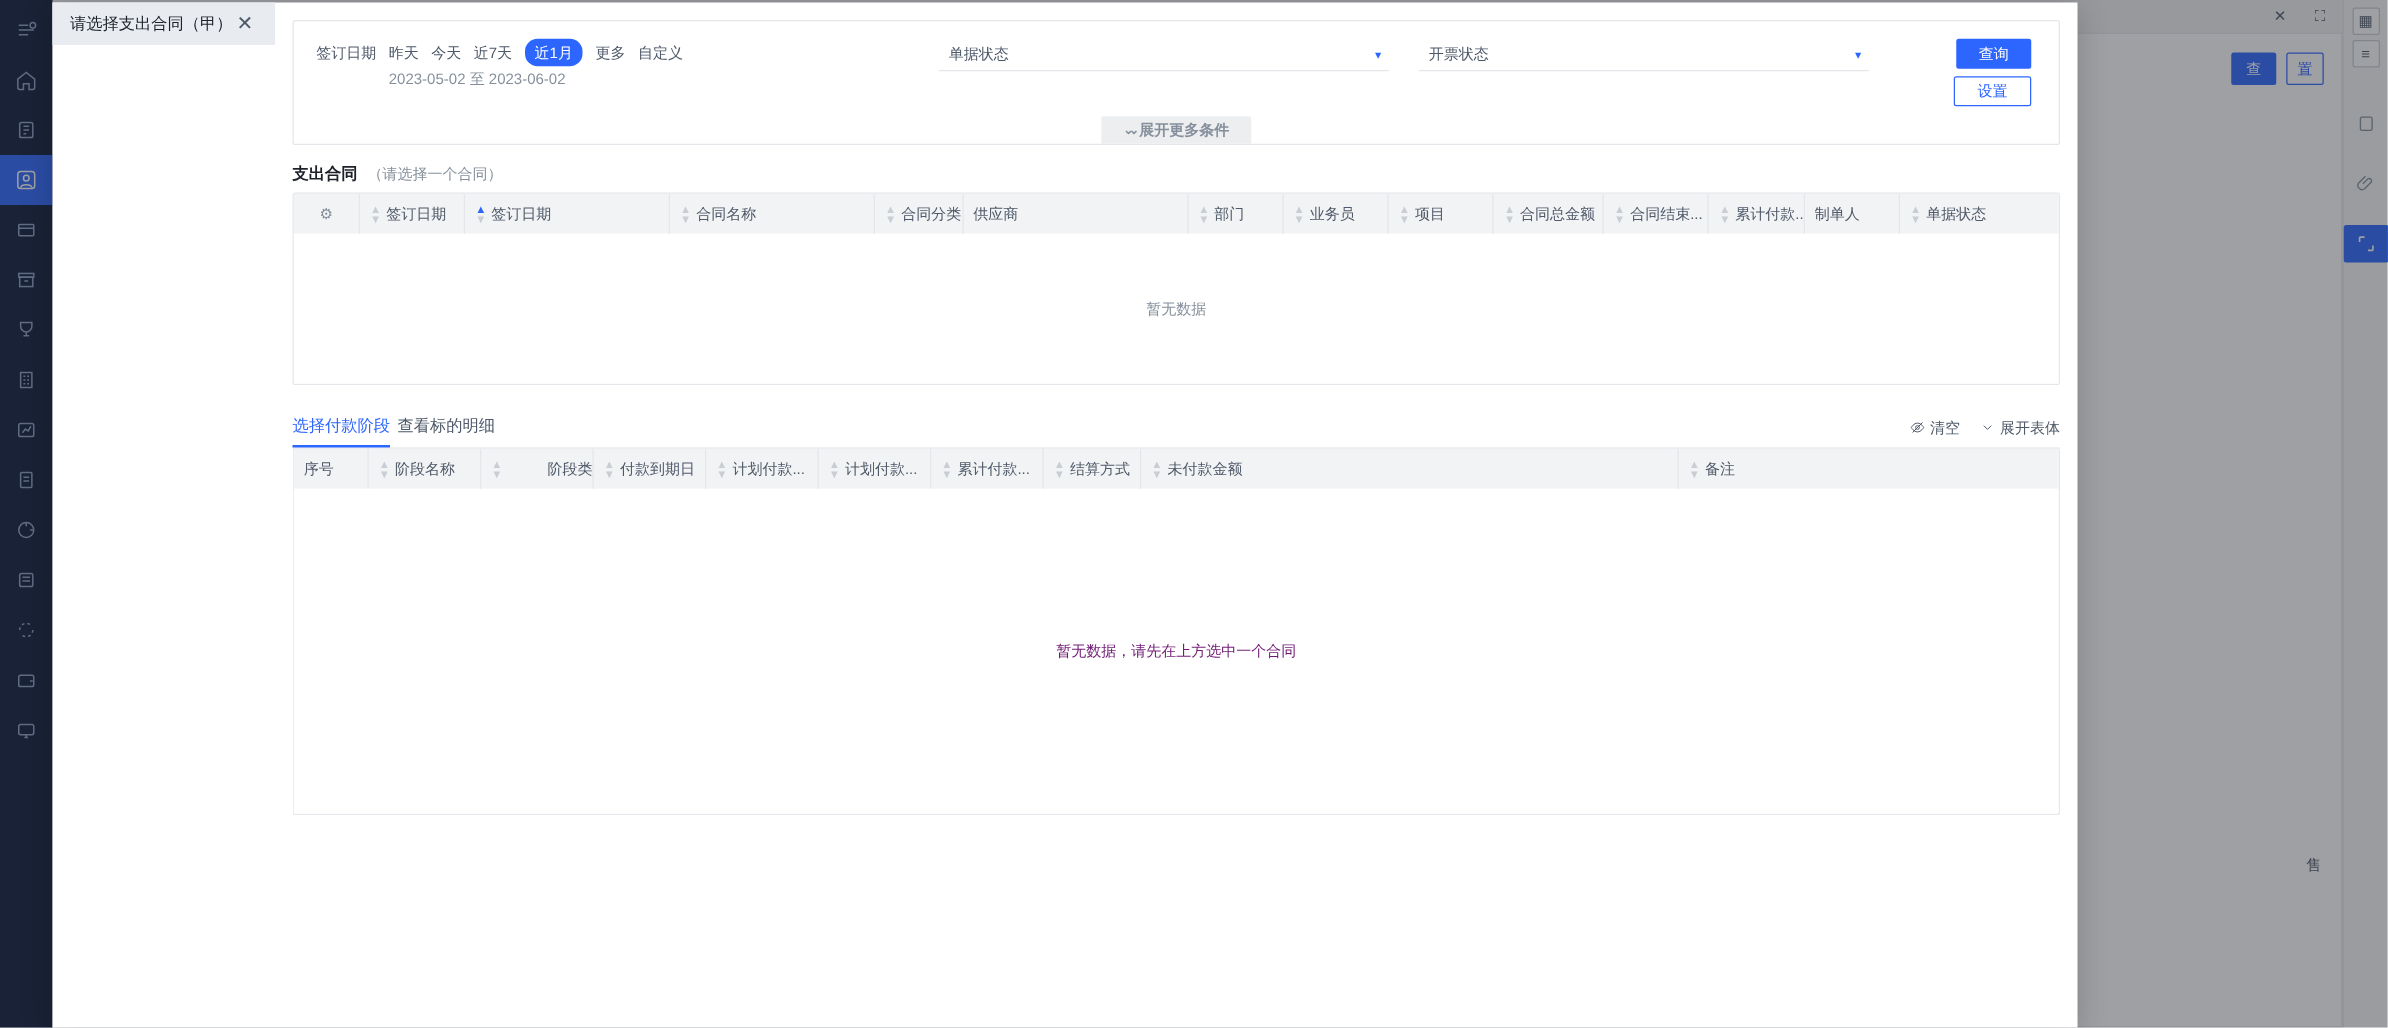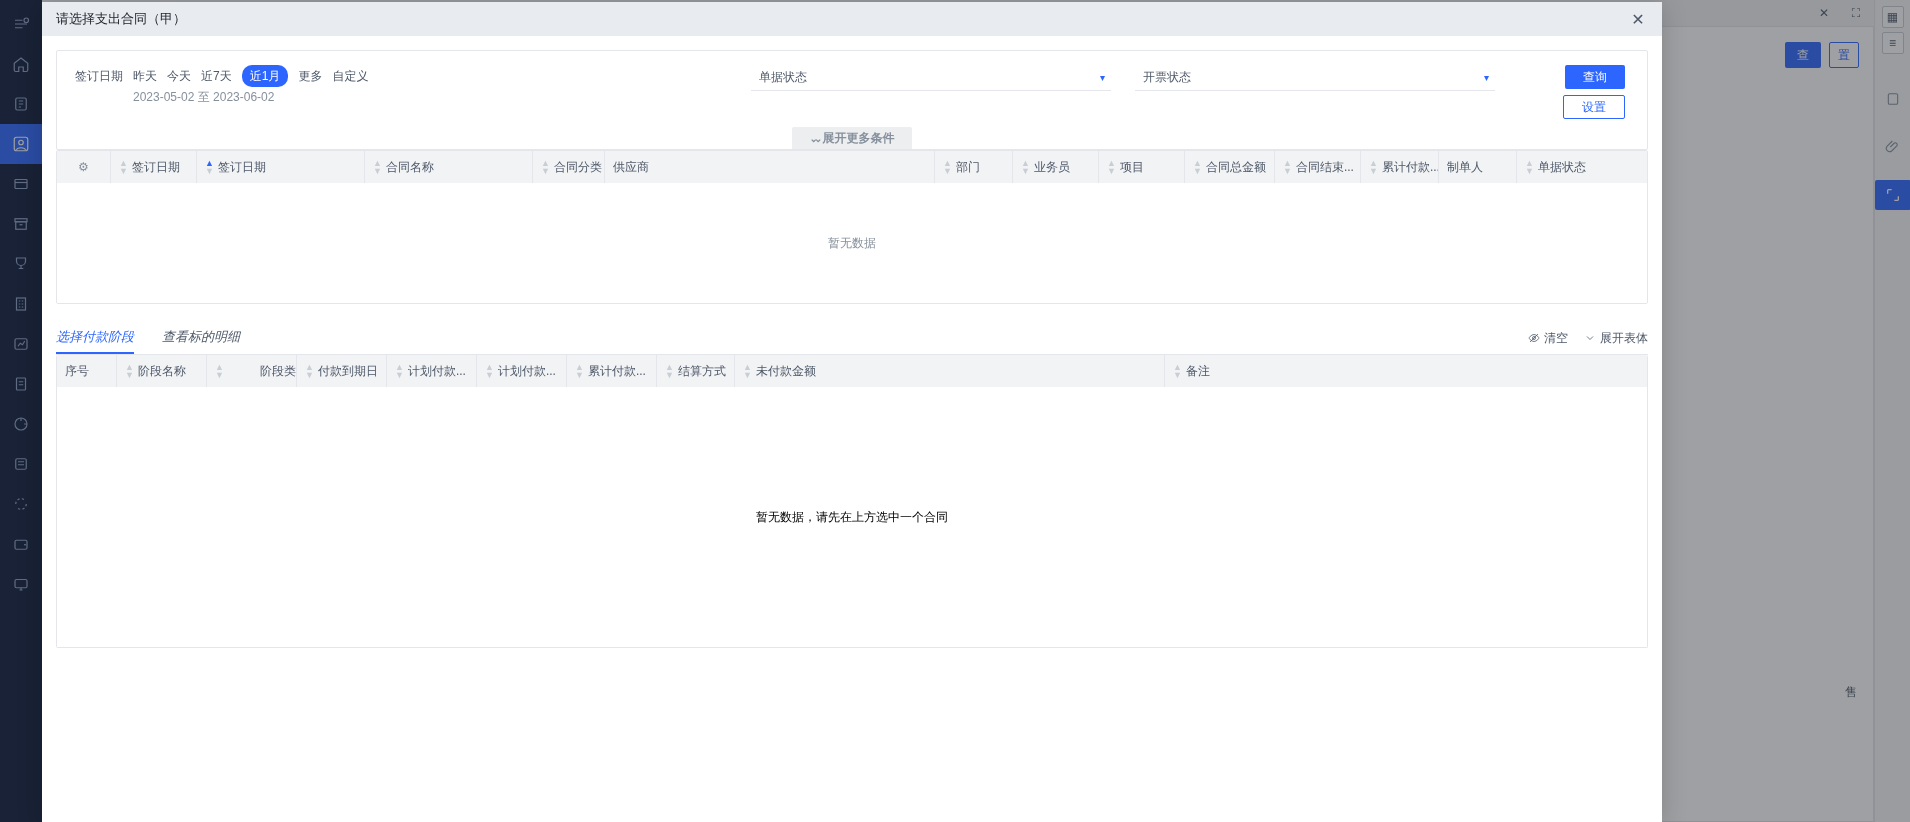--- a/index.html
+++ b/index.html
@@ -68,21 +68,21 @@
     display:flex;align-items:center; border-radius:2px; cursor:pointer;
   }
   .bg-page .bg-text { position:absolute; right:16px; bottom:120px; color:#4e5969; font-size:12px; }
 
   
   .modal-mask {
     position:absolute; inset:0; background:rgba(40,44,52,0.45); z-index:50;
   }
   .modal {
     position:absolute; top:2px; left:42px; right:248px; bottom:0;
-    background:#fff; z-index:60; display:flex; flex-direction:column;
+    background:#fff; z-index:60; display:flex; flex-direction:row;
     box-shadow: 0 4px 24px rgba(0,0,0,0.18);
   }
   .modal-header {
     height: 34px; background:#e8ebf0; display:flex; align-items:center; justify-content:space-between;
     padding:0 14px; color:#1d2129; font-size:13px;
   }
   .modal-header .close { color:#4e5969; cursor:pointer; font-size:16px; width:20px; text-align:center; }
 
   .modal-body { flex:1; overflow:auto; padding:14px 14px 0 14px; display:flex; flex-direction:column; }
 
@@ -135,21 +135,21 @@
   .th:last-child{border-right:none;}
   .th .sort { color:#c9cdd4; font-size:9px; line-height:8px; display:flex; flex-direction:column; }
   .th .sort .up::before{content:'▲';}
   .th .sort .dn::before{content:'▼';}
   .th.sorted .sort .up::before{color:#2d66ff;}
   .th .gear { color:#86909c; }
   .tbl-body {
     height:120px; display:flex; align-items:center; justify-content:center; color:#86909c; font-size:12px; background:#fff;
   }
   .tbl-body2 {
-    height:260px; display:flex; align-items:center; justify-content:center; color:#000000; font-size:12px; background:#fff;
+    height:260px; display:flex; align-items:center; justify-content:center; color:#701a75; font-size:12px; background:#fff;
   }
 
   
   .c-gear{width:54px;justify-content:center;}
   .c-date{width:86px;}
   .c-code{width:168px;}
   .c-name{width:168px;}
   .c-cat{width:72px;}
   .c-supplier{flex:1;min-width:180px;}
   .c-dept{width:78px;}
@@ -168,21 +168,21 @@
   .d-due{width:90px;}
   .d-plan1{width:90px;}
   .d-plan2{width:90px;}
   .d-acc{width:90px;}
   .d-settle{width:78px;}
   .d-unpaid{flex:0 0 430px;}
   .d-remark{flex:1;}
 
   
   .tabs-row { display:flex; align-items:center; justify-content:space-between; margin-top:18px; border-bottom:1px solid #e5e6eb;}
-  .tabs { display:flex; gap:28px;font-style:italic; }
+  .tabs { display:flex; gap:6px; }
   .tab { font-size:13px; color:#4e5969; padding:6px 0; cursor:pointer; }
   .tab.active { color:#2d66ff; border-bottom:2px solid #2d66ff; }
   .tab-tools { display:flex; gap:16px; align-items:center; color:#4e5969; font-size:12px;}
   .tab-tools .tool { cursor:pointer; display:flex; align-items:center; gap:4px;}
   .tab-tools svg { width:12px;height:12px;stroke:currentColor;fill:none;stroke-width:1.6;}
 </style>
 </head>
 <body>
 
 <div class="icon-sidebar">
@@ -359,20 +359,24 @@
           <div class="btn btn-outline">设置</div>
         </div>
       </div>
       <div style="display:flex;justify-content:center;font-weight:bold;">
         <div class="expand-bar">
           <span>展开更多条件</span>
         </div>
       </div>
     </div>
 
+    <div class="sec-title">
+      <span class="main">支出合同</span>
+      <span class="hint">（请选择一个合同）</span>
+    </div>
 
     <div class="tbl">
       <div class="tbl-head">
         <div class="th c-gear">
             <span class="gear">⚙</span>
           </div>
         <div class="th c-date">
             <span class="sort">
               <span class="up"></span>
               <span class="dn"></span>

